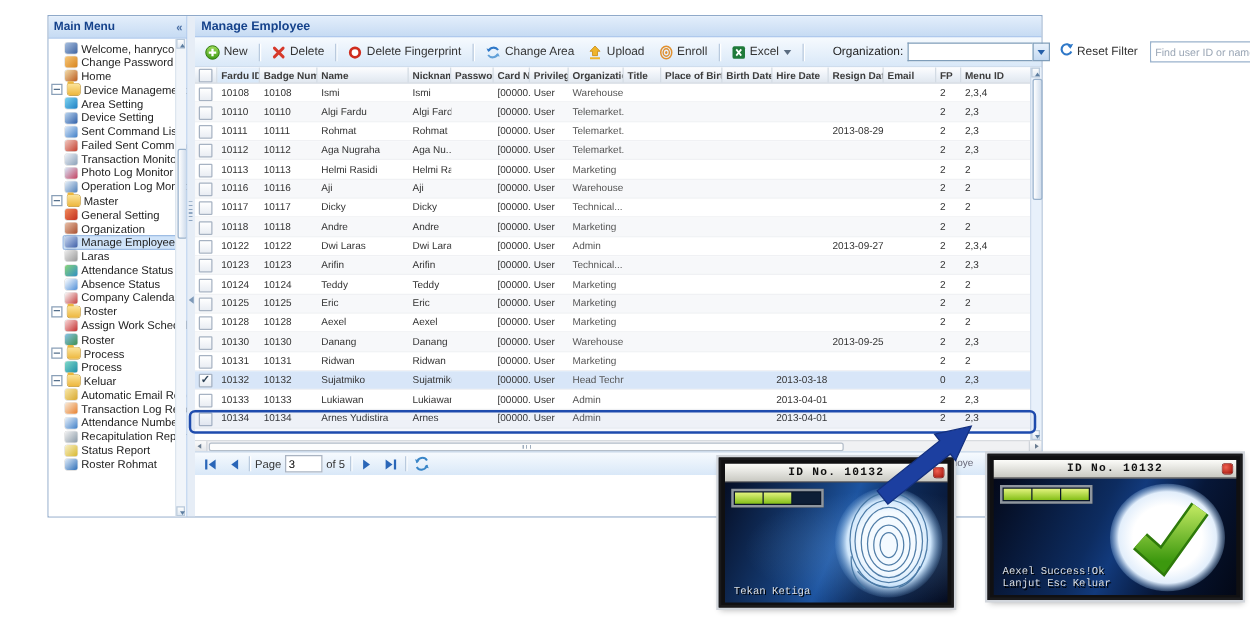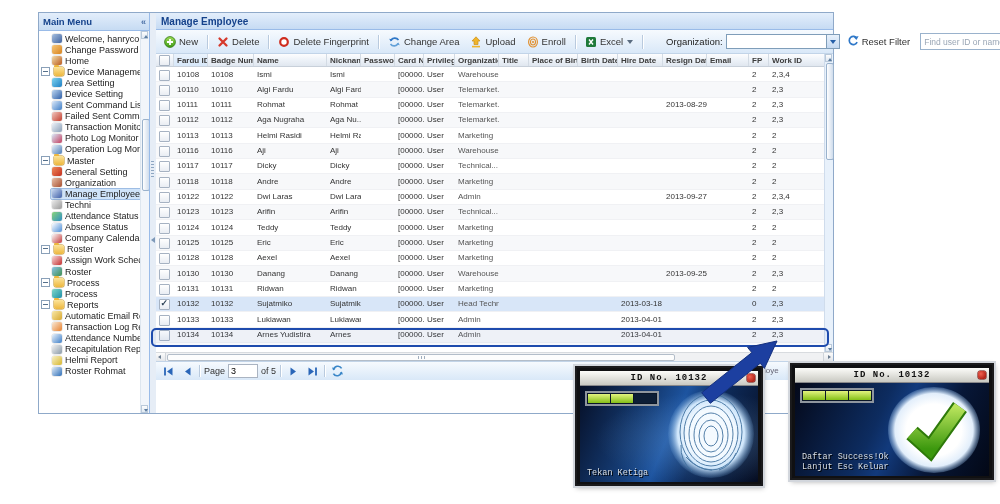--- a/index.html
+++ b/index.html
@@ -244,21 +244,21 @@
               </div>
               <div class="side-item leaf sel">
                 <span class="node">
                   <span class="tree-icon " style="--c1: #c8d8f0; --c2: #3f5fa8;"></span>
                   <span class="lbl">Manage Employee</span>
                 </span>
               </div>
               <div class="side-item leaf">
                 <span class="node">
                   <span class="tree-icon " style="--c1: #ececec; --c2: #9a9a9a;"></span>
-                  <span class="lbl">Techni</span>
+                  <span class="lbl">Laras</span>
                 </span>
               </div>
               <div class="side-item leaf">
                 <span class="node">
                   <span class="tree-icon " style="--c1: #8ad47a; --c2: #2f8fc4;"></span>
                   <span class="lbl">Attendance Status</span>
                 </span>
               </div>
               <div class="side-item leaf">
                 <span class="node">
@@ -301,21 +301,21 @@
               <div class="side-item leaf">
                 <span class="node">
                   <span class="tree-icon " style="--c1: #7fd8c8; --c2: #1f8fa8;"></span>
                   <span class="lbl">Process</span>
                 </span>
               </div>
               <div class="side-item folder">
                 <span class="expander"></span>
                 <span class="node">
                   <span class="tree-icon folder-icon" style="--c1: #ccc; --c2: #888;"></span>
-                  <span class="lbl">Reports</span>
+                  <span class="lbl">Keluar</span>
                 </span>
               </div>
               <div class="side-item leaf">
                 <span class="node">
                   <span class="tree-icon " style="--c1: #f8e8a8; --c2: #d8a82f;"></span>
                   <span class="lbl">Automatic Email Report</span>
                 </span>
               </div>
               <div class="side-item leaf">
                 <span class="node">
@@ -331,21 +331,21 @@
               </div>
               <div class="side-item leaf">
                 <span class="node">
                   <span class="tree-icon " style="--c1: #f2f2f2; --c2: #8a9aa8;"></span>
                   <span class="lbl">Recapitulation Report</span>
                 </span>
               </div>
               <div class="side-item leaf">
                 <span class="node">
                   <span class="tree-icon " style="--c1: #f8f0c8; --c2: #d8b82f;"></span>
-                  <span class="lbl">Helmi Report</span>
+                  <span class="lbl">Status Report</span>
                 </span>
               </div>
               <div class="side-item leaf">
                 <span class="node">
                   <span class="tree-icon " style="--c1: #e0ecf8; --c2: #2f6fb8;"></span>
                   <span class="lbl">Roster Rohmat</span>
                 </span>
               </div>
             </div>
           <div class="sb">
@@ -510,21 +510,21 @@
                 <div class="gh-cell" style="width: 44px;">
                   <span>Resign Date</span>
                 </div>
                 <div class="gh-cell" style="width: 42px;">
                   <span>Email</span>
                 </div>
                 <div class="gh-cell" style="width: 20px;">
                   <span>FP</span>
                 </div>
                 <div class="gh-cell" style="width: 56px;">
-                  <span>Work ID</span>
+                  <span>Menu ID</span>
                 </div>
               </div>
             <div class="grid-rows" id="grid-rows">
                 <div class="g-row">
                   <div class="g-cell c-check" style="width: 18px; padding-top: 1px;"><span class="cb"></span></div>
                   <div class="g-cell c-id" style="width: 34px;">10108</div>
                   <div class="g-cell c-badge" style="width: 46px;">10108</div>
                   <div class="g-cell c-name" style="width: 73px;">Ismi</div>
                   <div class="g-cell c-nickname" style="width: 34px;">Ismi</div>
                   <div class="g-cell c-password" style="width: 34px;"></div>
@@ -979,21 +979,21 @@
             <stop offset="100%" stop-color="#90b8e4" stop-opacity="0.3"></stop>
           </radialGradient>
         <linearGradient id="ckl" x1="0" y1="0" x2="0" y2="1">
             <stop offset="0%" stop-color="#b9e45c"></stop>
             <stop offset="100%" stop-color="#3c980e"></stop>
           </linearGradient>
         <ellipse cx="54" cy="45" rx="46" ry="43" fill="url(#ckg)"></ellipse>
         <path d="M32 48 L50 64 L80 22" fill="none" stroke="#2e7a0a" stroke-width="17"></path>
         <path d="M32 48 L50 64 L80 22" fill="none" stroke="url(#ckl)" stroke-width="13"></path>
       </svg>
-      <div class="device-msg"><span>Daftar Success!Ok</span>
+      <div class="device-msg"><span>Aexel Success!Ok</span>
 <span>Lanjut Esc Keluar</span></div>
     </div>
   </div>
 
   <svg class="arrow-svg" width="140" height="95" viewBox="0 0 140 95">
     <polygon points="122,21 109.4,48.4 105.3,43.2 55.3,83.3 46.7,72.7 96.8,32.6 92.6,27.4" fill="#1c3fa0" stroke="#14307e" stroke-width="1"></polygon>
   </svg>
 
 </div>
 

